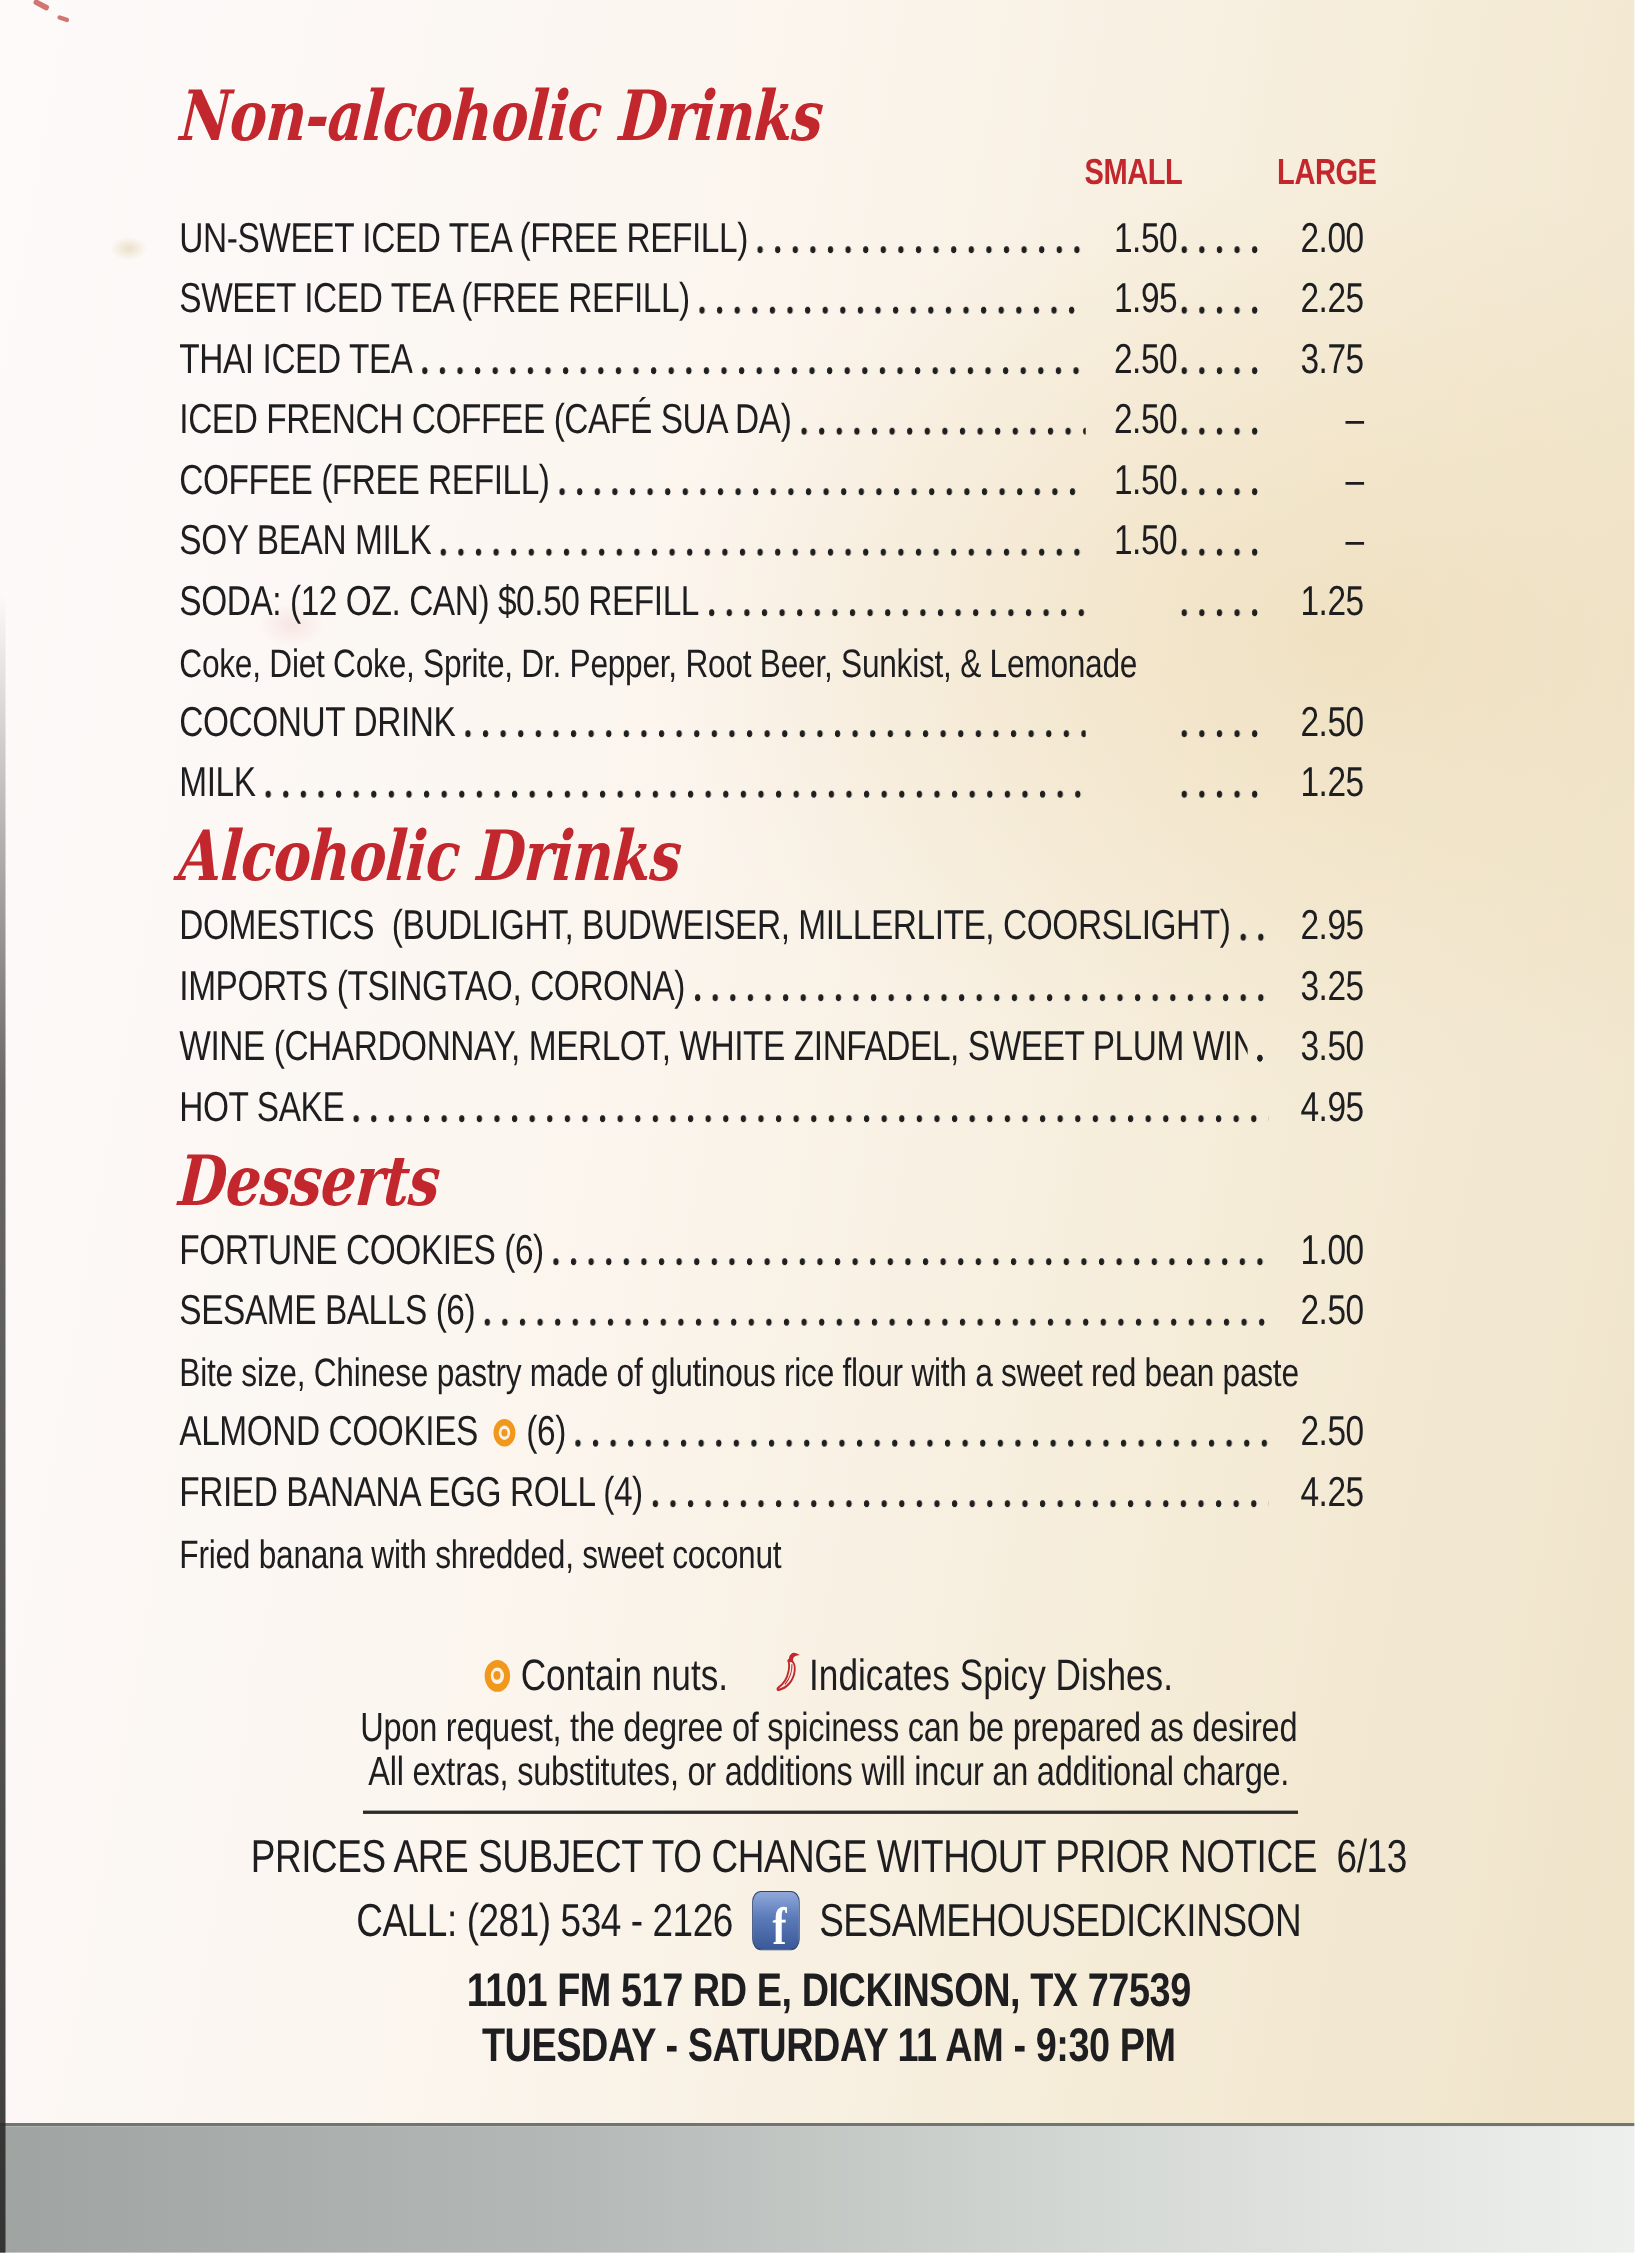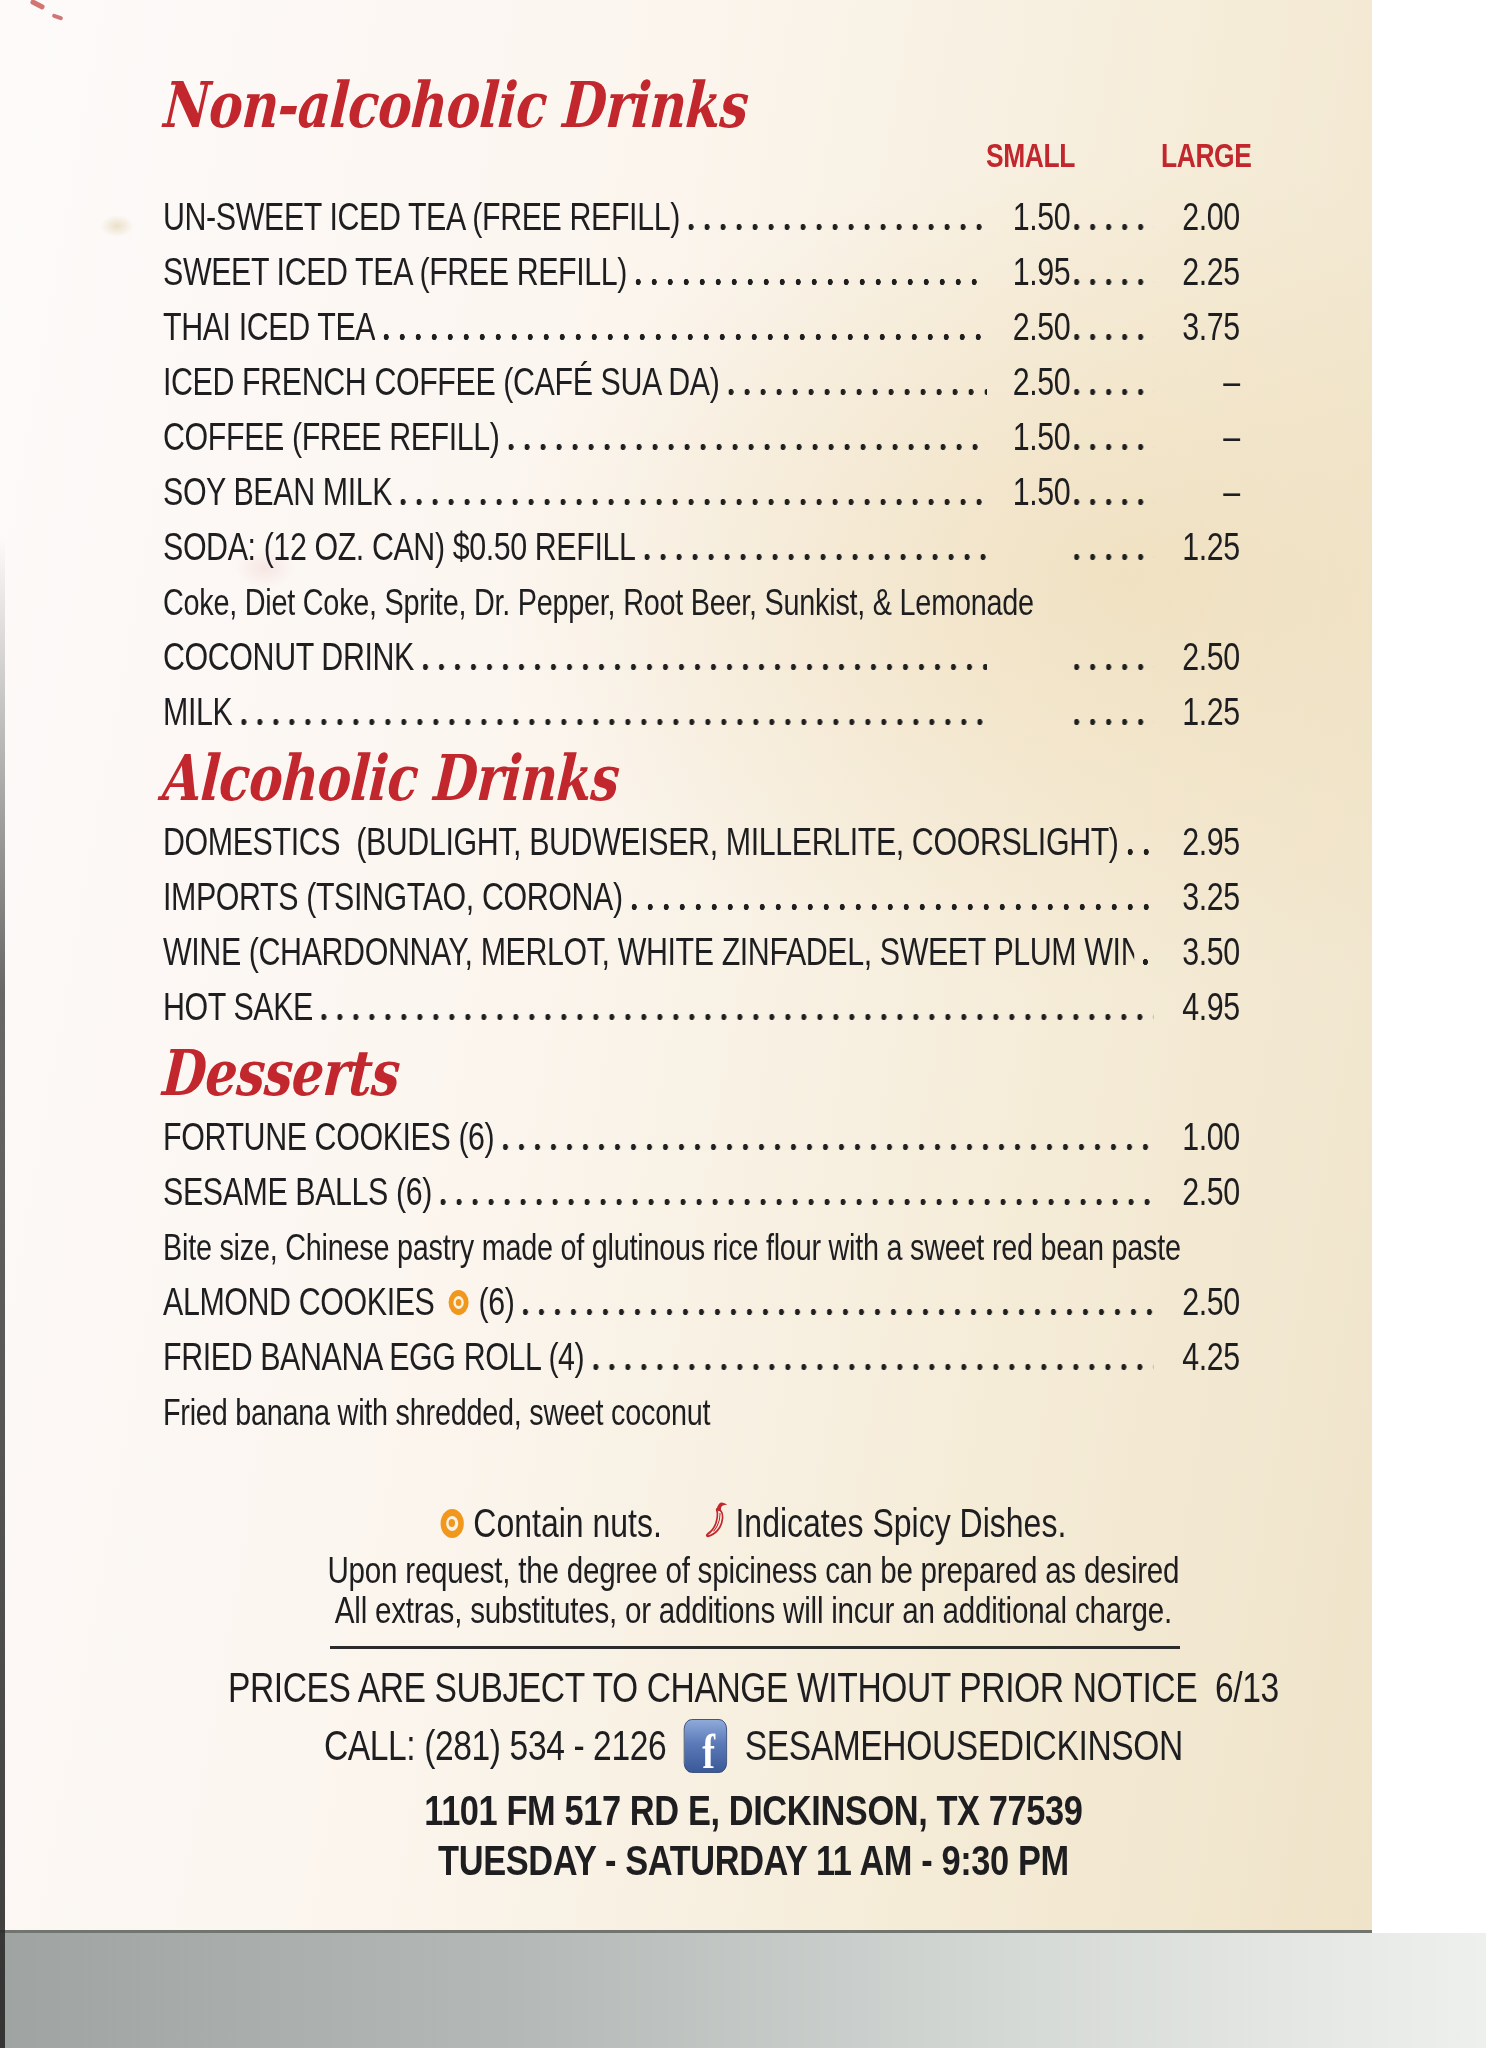--- a/index.html
+++ b/index.html
@@ -4,21 +4,21 @@
 <style>
   html,body { margin:0; padding:0; }
   body {
     width:1486px; height:2048px; position:relative; overflow:hidden;
     background:#ffffff;
     font-family:"Liberation Sans", sans-serif;
     color:#1e1e20;
   }
   
   .page {
-    position:absolute; left:0; top:0; width:1372px; height:1930px;
+    position:absolute; left:0; top:0; width:1486px; height:1930px;
     background:
       radial-gradient(900px 600px at 82% 30%, rgba(236,216,176,0.55), rgba(236,216,176,0) 70%),
       linear-gradient(100deg,#fdfafa 0%, #fbf5ee 40%, #f5ecd8 72%, #efe3c9 100%);
     border-bottom:3px solid #70756f;
   }
   .scanner-band {
     position:absolute; left:0; top:1933px; width:1486px; height:115px;
     background:linear-gradient(90deg,#9fa4a2 0%, #b4b8b6 35%, #d5d9d6 68%, #eef0ed 100%);
   }
   .left-edge {

